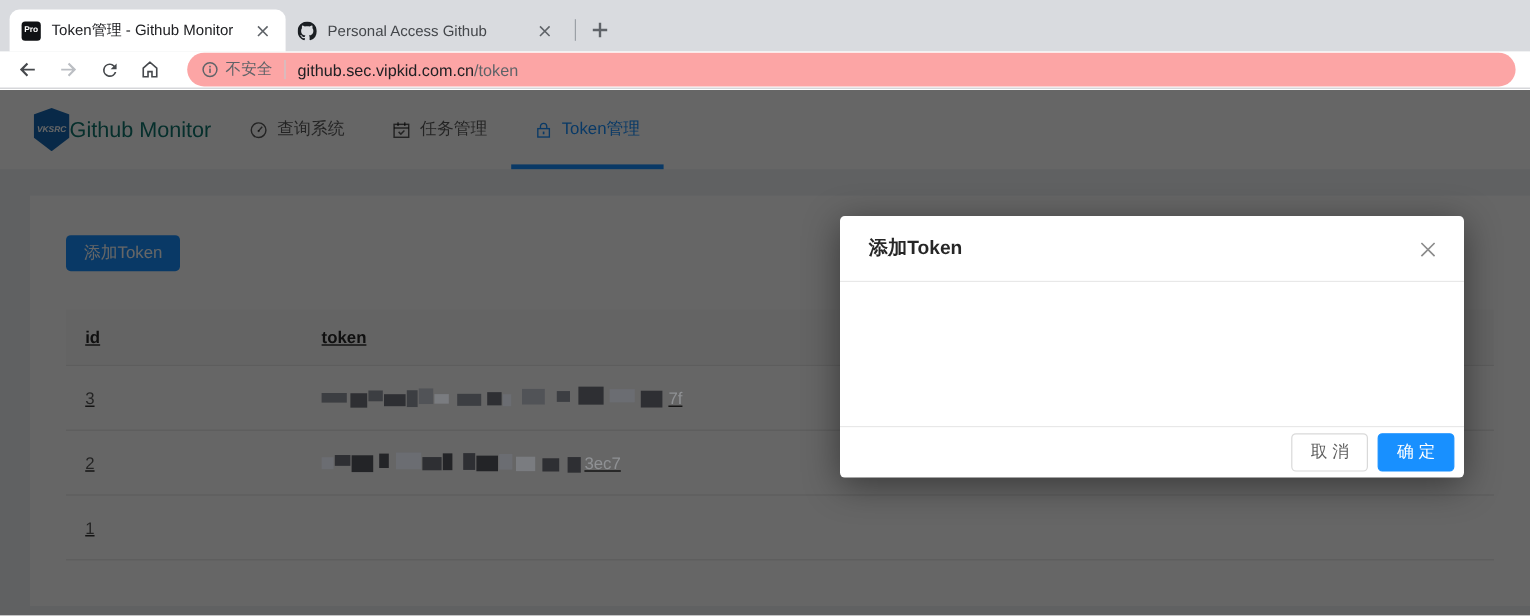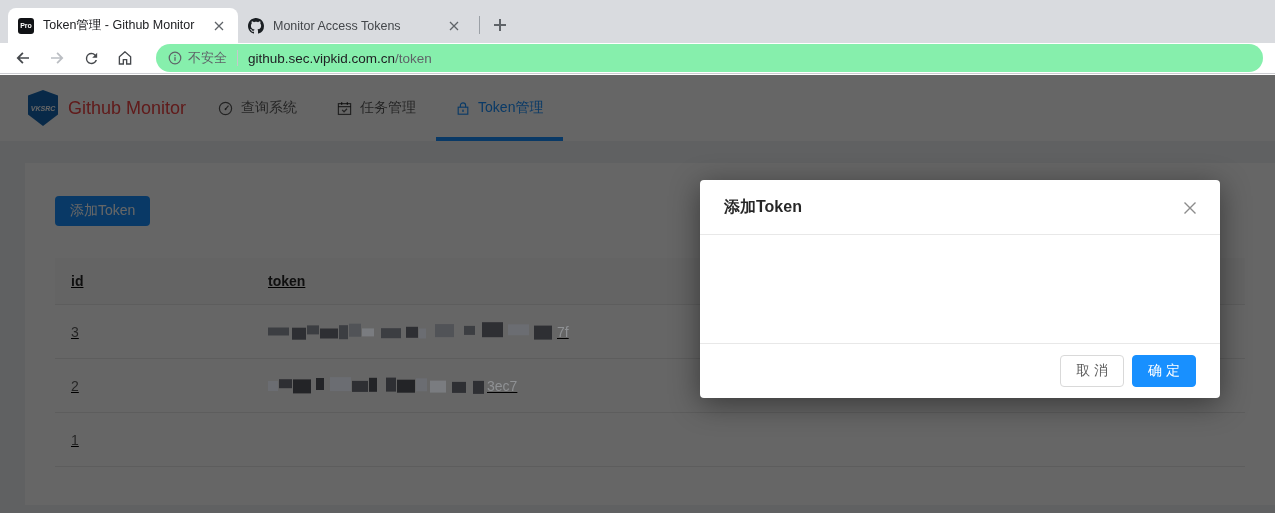--- a/index.html
+++ b/index.html
@@ -17,34 +17,34 @@
   .favicon-gh { width:16px; height:16px; flex:0 0 auto; }
   .tab-title { font-size:12.5px; color:#202124; margin-left:9px; flex:1; white-space:nowrap; overflow:hidden; }
   .tab.inactive .tab-title { color:#44474b; }
   .tab-close { width:18px; height:18px; display:flex; align-items:center; justify-content:center; border-radius:50%; flex:0 0 auto; }
   .tab-divider { width:1px; height:18px; background:#9ba0a6; align-self:center; margin:6px 6px 0 6px; }
   .newtab-btn { width:28px; height:28px; display:flex; align-items:center; justify-content:center; align-self:center; margin-top:6px; border-radius:50%; }
 
   
   .toolbar { height:31px; background:#fff; display:flex; align-items:center; padding:0 6px; border-bottom:1px solid #cdced2; }
   .nav-btn { width:28px; height:28px; display:flex; align-items:center; justify-content:center; margin:0 3px; border-radius:50%; flex:0 0 auto; }
-  .omnibox { flex:1; height:28px; margin:0 6px 0 14px; background:#86efac; border-radius:14px;
+  .omnibox { flex:1; height:28px; margin:0 6px 0 14px; background:#fca5a5; border-radius:14px;
              display:flex; align-items:center; padding:0 12px; }
   .sec-label { font-size:13px; color:#5f6368; margin-left:6px; white-space:nowrap; }
   .omni-sep { width:1px; height:16px; background:#c6c8cc; margin:0 10px; }
   .url-host { font-size:13.5px; color:#202124; white-space:nowrap; }
   .url-path { font-size:13.5px; color:#5f6368; white-space:nowrap; }
 
   
   .page { position:absolute; top:75px; left:0; right:0; bottom:0; background:#f0f2f5; }
   .site-header { height:66px; background:#fff; display:flex; align-items:center; padding-left:28px; }
   .logo-shield { width:30px; height:36px; background:#1668b3; color:#fff; font-size:7px; font-weight:bold; font-style:italic;
                  display:flex; align-items:center; justify-content:center;
                  clip-path:polygon(50% 0%,100% 15%,100% 68%,50% 100%,0% 68%,0% 15%); flex:0 0 auto; }
-  .site-title { font-size:18px; color:#ef4444; margin-left:10px; white-space:nowrap; }
+  .site-title { font-size:18px; color:#0f766e; white-space:nowrap; }
   .site-nav { display:flex; height:66px; margin-left:12px; }
   .nav-item { display:flex; align-items:center; gap:8px; padding:0 20px; font-size:14px; color:rgba(0,0,0,.65);
               border-bottom:4px solid transparent; border-top:4px solid transparent; white-space:nowrap; }
   .nav-item.active { color:#1890ff; border-bottom-color:#1890ff; }
 
   .card { position:absolute; left:25px; top:88px; width:1250px; bottom:8px; background:#fff; }
   .add-btn { position:absolute; left:30px; top:33px; height:30px; padding:0 15px; background:#1890ff; color:#fff;
              font-size:14px; border:none; border-radius:4px; }
   .data-table { position:absolute; left:30px; right:30px; top:95px; font-size:14px;text-decoration:underline; }
   .thead { display:flex; height:47px; align-items:center; background:#fafafa; color:rgba(0,0,0,.85);
@@ -65,22 +65,22 @@
   .modal-title { font-size:16px; font-weight:bold; color:rgba(0,0,0,.85); }
   .modal-close { position:absolute; top:18px; right:20px; width:20px; height:20px; display:flex;
                  align-items:center; justify-content:center; color:#8c8c8c; background:none; border:none; }
   .modal-body { position:relative; height:108px; }
   .form-row { position:absolute; top:26px; left:0; right:0; display:flex; align-items:center; font-size:14px; }
   .form-label { width:136px; text-align:right; color:rgba(0,0,0,.85); white-space:nowrap; }
   .req-mark { color:#f5222d; margin-right:3px; font-family:"DejaVu Sans Mono", monospace; }
   .form-colon { margin-left:2px; }
   .token-input { margin-left:6px; width:275px; height:32px; border:1px solid #d9d9d9; border-radius:4px;
                  padding:0 11px; font-size:14px; color:rgba(0,0,0,.85); outline:none; }
-  .modal-footer { position:absolute; bottom:0; left:0; right:0; height:55px; border-top:1px solid #e8e8e8;
-                  display:flex; align-items:center; justify-content:flex-end; gap:8px; padding:0 24px; }
+  .modal-footer { position:absolute; bottom:0; left:0; right:0; height:43px; border-top:1px solid #e8e8e8;
+                  display:flex; align-items:center; justify-content:flex-end; gap:8px; padding:0 8px; }
   .btn { height:32px; padding:0 15px; font-size:14px; border-radius:4px; white-space:nowrap; }
   .btn-cancel { background:#fff; border:1px solid #d9d9d9; color:rgba(0,0,0,.65); }
   .btn-ok { background:#1890ff; border:1px solid #1890ff; color:#fff; }
 
   svg { display:block; }
 </style>
 </head>
 <body>
 
 <div class="browser">
@@ -94,21 +94,21 @@
             <path d="M1 1l8 8M9 1l-8 8" stroke="#5f6368" stroke-width="1.3"></path>
           </svg>
       </span>
     </div>
     <div class="tab inactive">
       <span class="favicon-gh">
         <svg width="16" height="16" viewBox="0 0 16 16">
             <path fill="#1b1f23" d="M8 0C3.58 0 0 3.58 0 8c0 3.54 2.29 6.53 5.47 7.59.4.07.55-.17.55-.38 0-.19-.01-.82-.01-1.49-2.01.37-2.53-.49-2.69-.94-.09-.23-.48-.94-.82-1.13-.28-.15-.68-.52-.01-.53.63-.01 1.08.58 1.23.82.72 1.21 1.87.87 2.33.66.07-.52.28-.87.51-1.07-1.78-.2-3.64-.89-3.64-3.95 0-.87.31-1.59.82-2.15-.08-.2-.36-1.02.08-2.12 0 0 .67-.21 2.2.82.64-.18 1.32-.27 2-.27s1.36.09 2 .27c1.53-1.04 2.2-.82 2.2-.82.44 1.1.16 1.92.08 2.12.51.56.82 1.27.82 2.15 0 3.07-1.87 3.75-3.65 3.95.29.25.54.73.54 1.48 0 1.07-.01 1.93-.01 2.2 0 .21.15.46.55.38A8.01 8.01 0 0 0 16 8c0-4.42-3.58-8-8-8z"></path>
           </svg>
       </span>
-      <span class="tab-title">Monitor Access Tokens</span>
+      <span class="tab-title">Personal Access Github</span>
       <span class="tab-close">
         <svg width="10" height="10" viewBox="0 0 10 10">
             <path d="M1 1l8 8M9 1l-8 8" stroke="#5f6368" stroke-width="1.3"></path>
           </svg>
       </span>
     </div>
     <div class="tab-divider"></div>
     <div class="newtab-btn">
       <svg width="14" height="14" viewBox="0 0 14 14">
           <path d="M6 1h2v5h5v2H8v5H6V8H1V6h5z" fill="#5f6368"></path>

